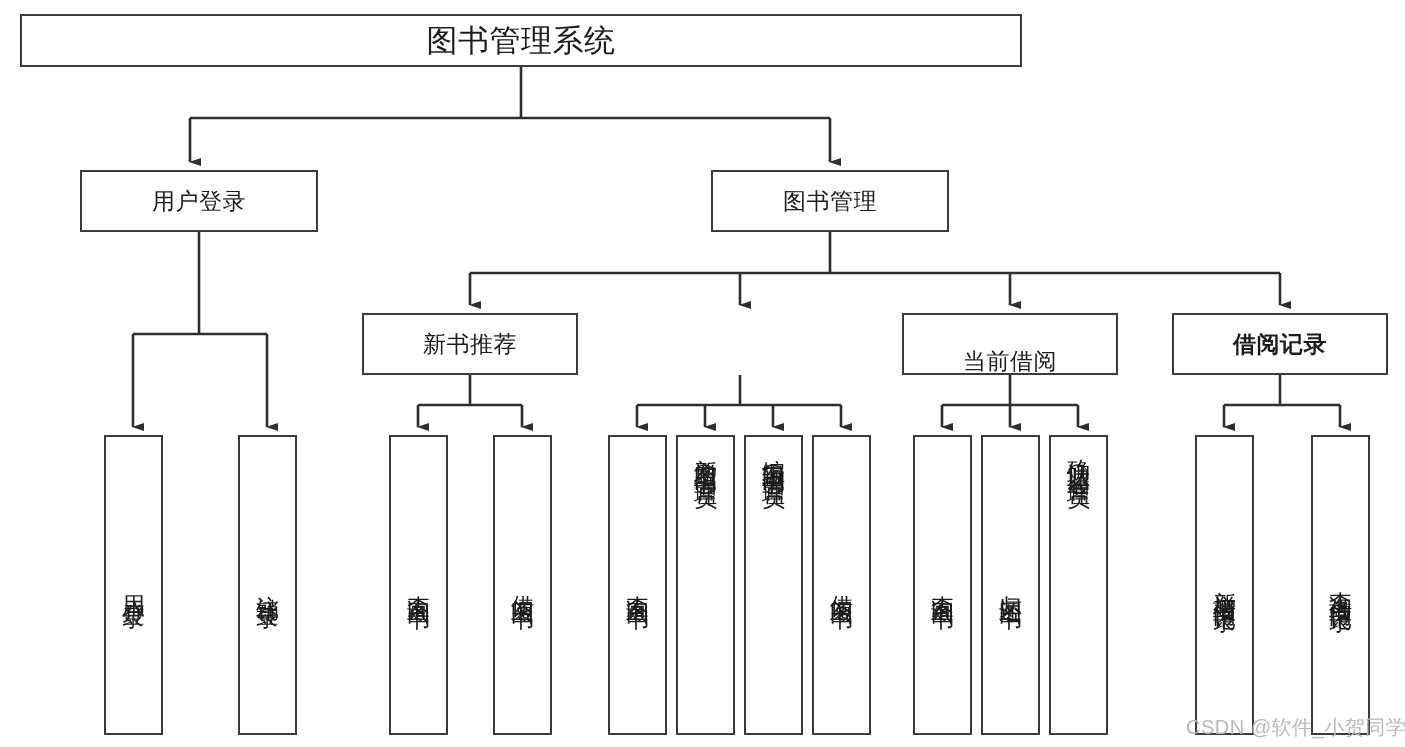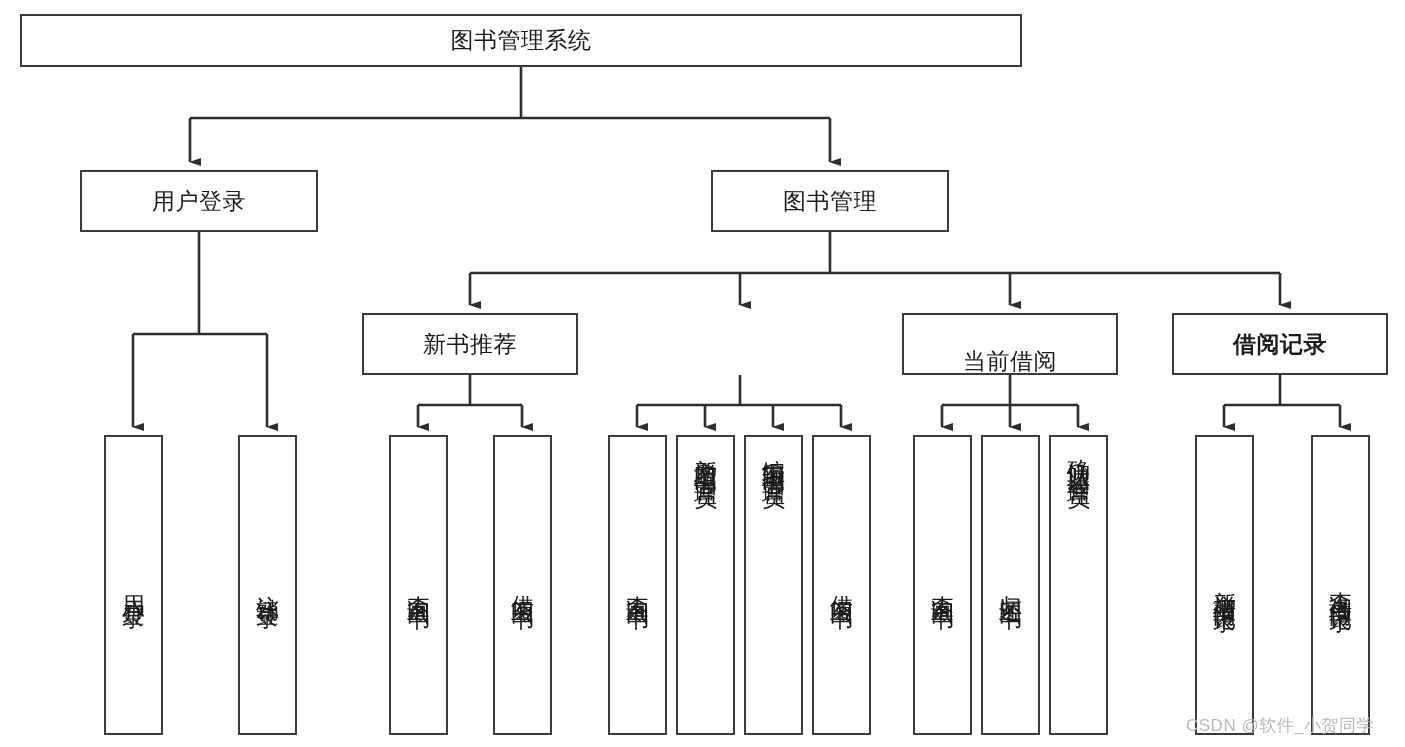--- a/index.html
+++ b/index.html
@@ -40,21 +40,21 @@
     display: block;
     white-space: pre;
     line-height: 1.0;
   }
   
   .node.horiz .node-label {
     font-size: 23px;
     letter-spacing: 0.5px;
   }
   .node.root .node-label {
-    font-size: 23px;
+    font-size: 31px;
   }
   
   .node.vert {
     align-items: center;
     justify-content: center;
     padding: 4px 0;
   }
   .node.vert.top-aligned {
     align-items: flex-start;
   }
@@ -63,21 +63,21 @@
     text-orientation: upright;
     font-size: 23px;
     line-height: 1.0;
     letter-spacing: 4px;
     text-align: left;
   }
   #watermark {
     position: absolute;
     left: 1186px;
     top: 714px;
-    font-size: 17px;
+    font-size: 20px;
     color: #b9b9b9;
     white-space: nowrap;
     letter-spacing: 0.5px;
     text-align: right;
   }
 </style>
 </head>
 <body>
 
 <div id="diagram-root">

